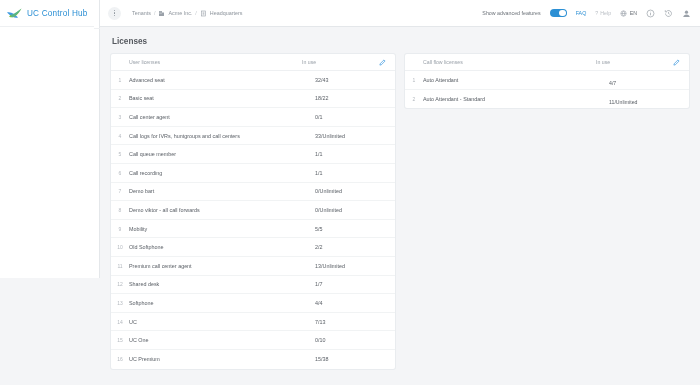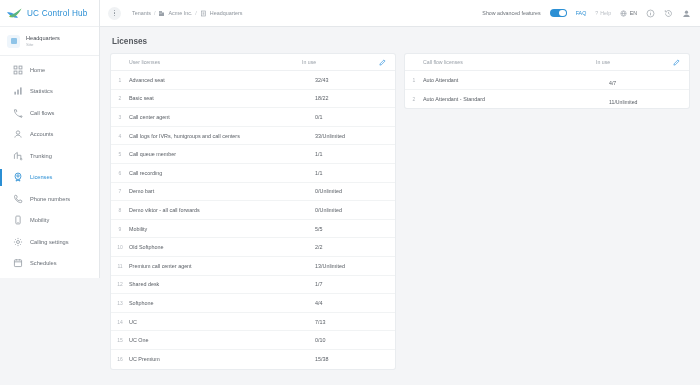--- a/index.html
+++ b/index.html
@@ -10,21 +10,21 @@
     font-family: "Liberation Sans", sans-serif;
     color: #4a4f56;
   }
   .app { display: flex; width: 700px; height: 385px; }
 
   
   .sidebar {
     width: 100px; height: 278px;
     background: #ffffff;
     border-right: 1px solid #e4e7ea;
-    display: flex; flex-direction: column;
+    display: flex; flex-direction: row;
     flex: 0 0 100px;
   }
   .logo-row {
     height: 27px;
     display: flex; align-items: center; gap: 4px;
     padding: 0 6px;
     border-bottom: 1px solid #eef0f2;
   }
   .logo-mark { width: 17px; height: 15px; flex: 0 0 17px; }
   .logo-text {

